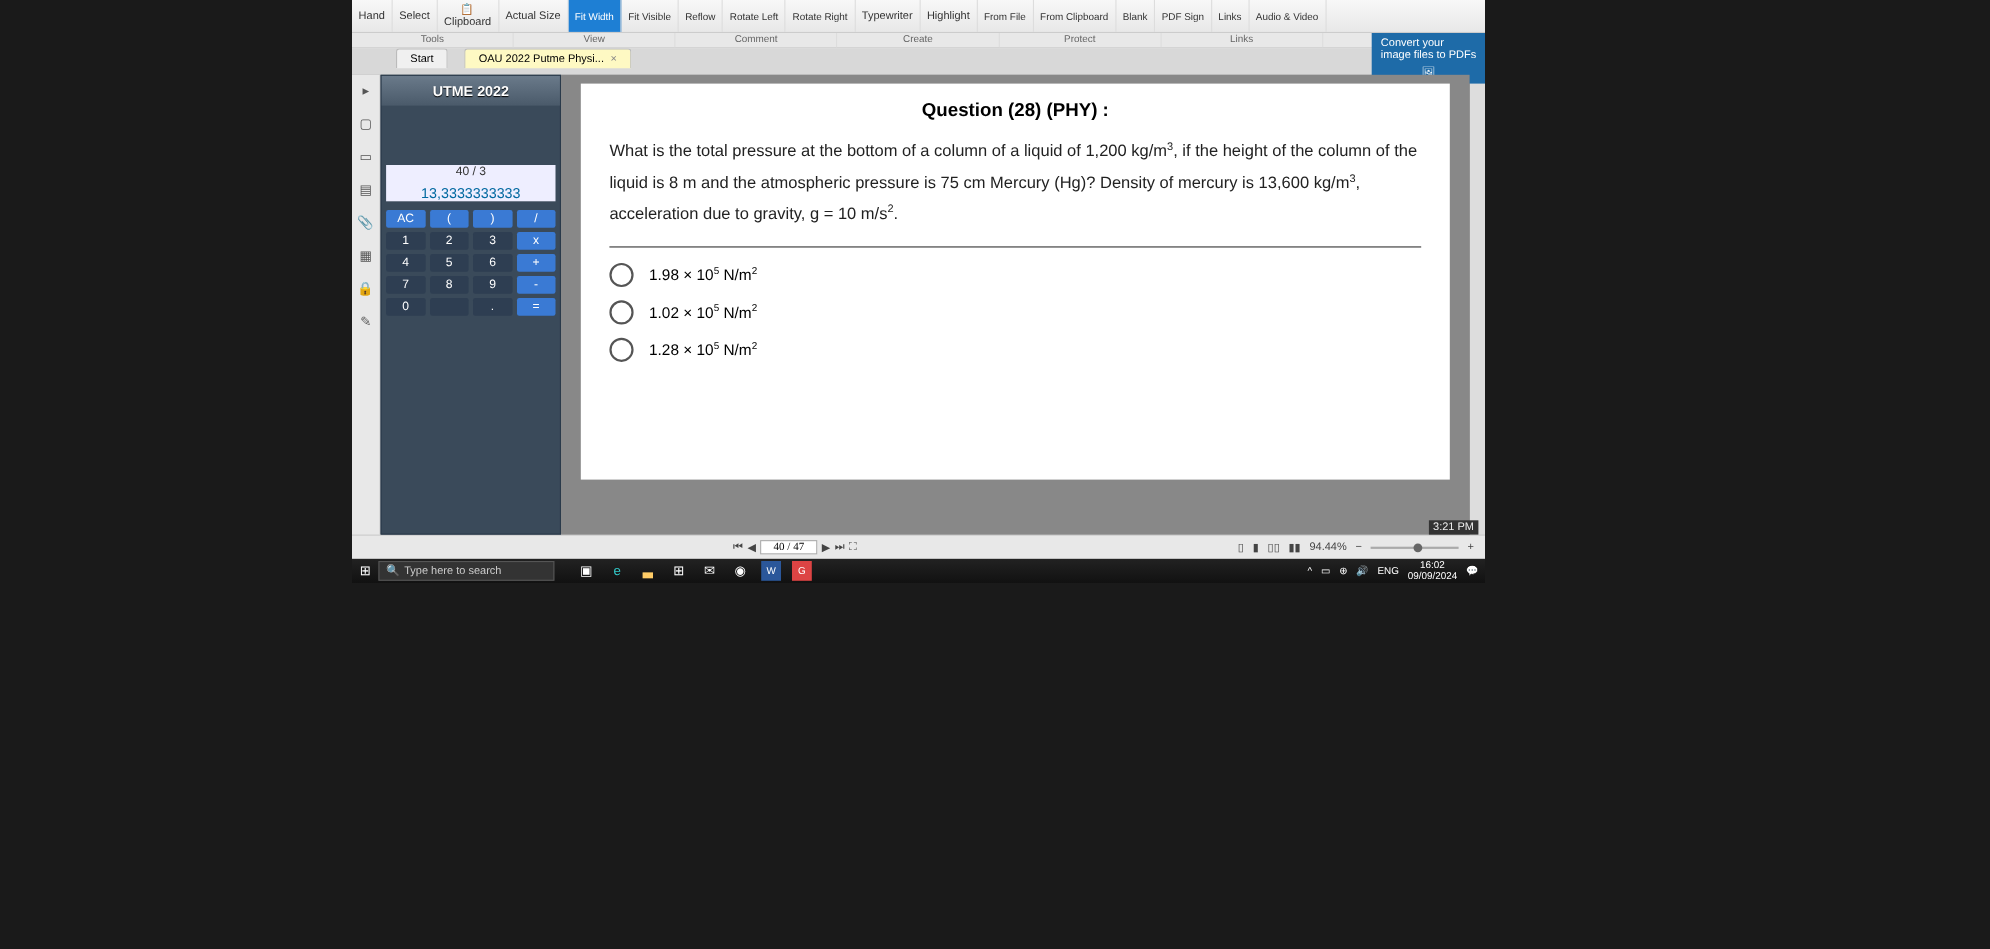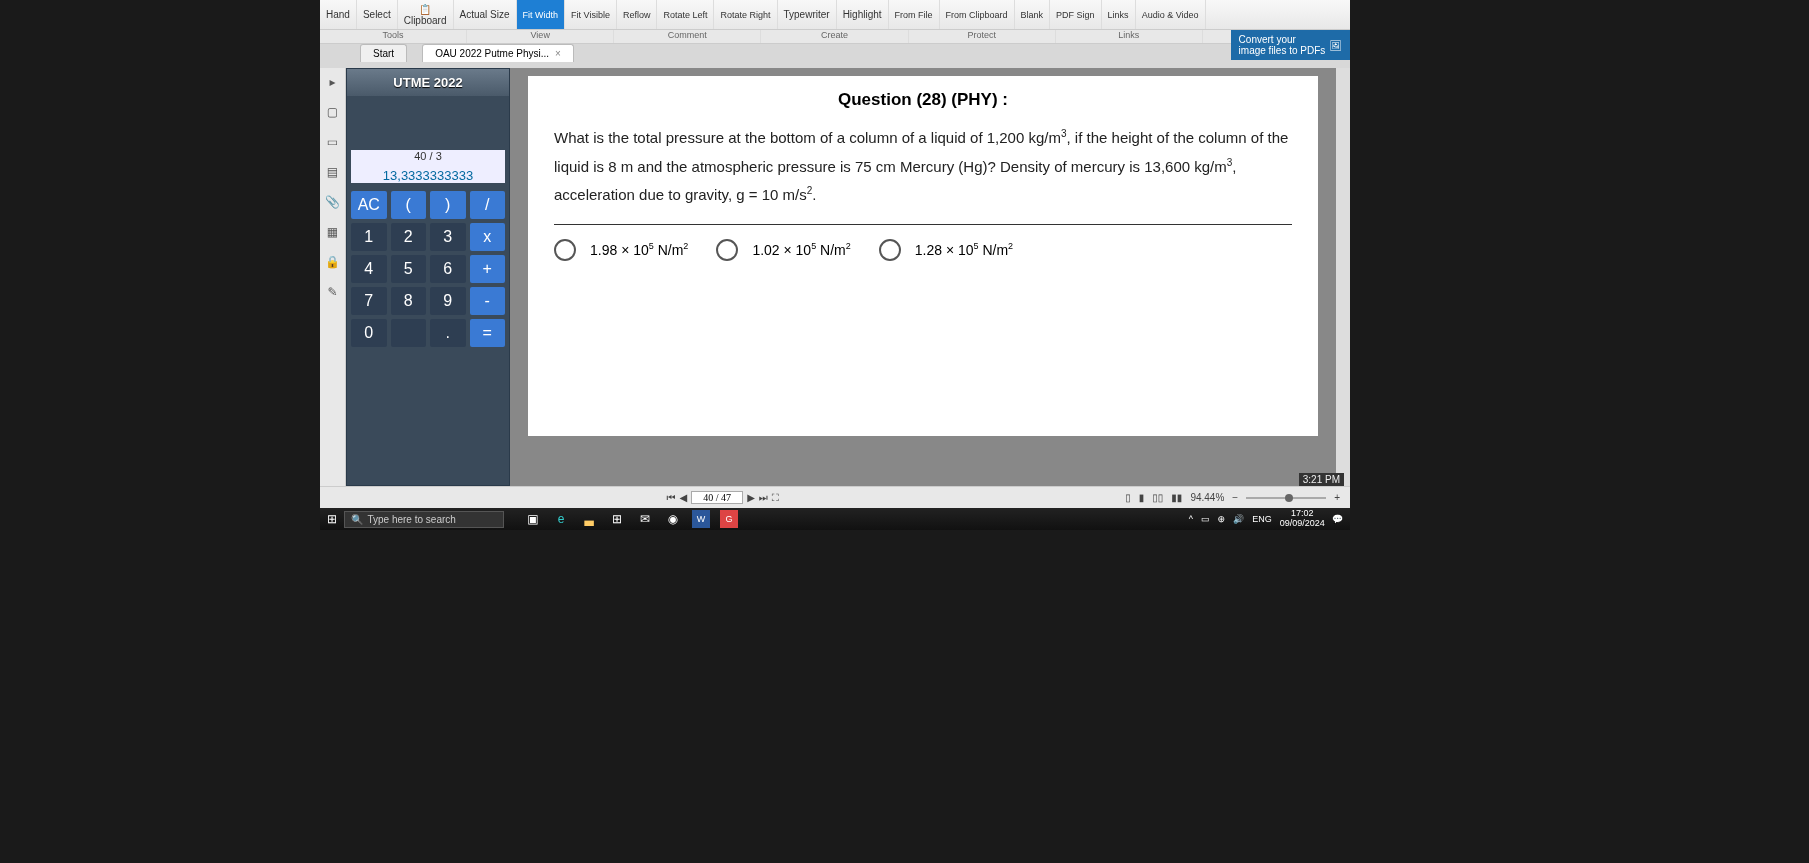--- a/index.html
+++ b/index.html
@@ -8,51 +8,51 @@
 .laptop-frame { position: absolute; left: 320px; top: 0; width: 1030px; height: 530px; background: #f0f0f0; }
 
 
 .ribbon { height: 30px; background: linear-gradient(#f8f8f8,#e8e8e8); border-bottom: 1px solid #ccc; display: flex; font-size: 10px; color: #333; }
 .ribbon-item { padding: 2px 6px; display: flex; flex-direction: column; align-items: center; justify-content: center; border-right: 1px solid #ddd; }
 .ribbon-item.small { font-size: 9px; }
 .ribbon-group-label { height: 14px; background: #e8e8e8; display:flex; font-size:9px; color:#666; border-bottom:1px solid #ccc;}
 .ribbon-group-label span { flex:1; text-align:center; border-right:1px solid #ddd;}
 
 
-.convert-banner { position:absolute; right:0; top:30px; background:#1e6ba8; color:#fff; font-size:10px; padding:4px 8px; display:flex; align-items:center; gap:4px; }
+.convert-banner { position:absolute; right:0; top:30px; background:#1e6ba8; color:#fff; font-size:10px; padding:4px 8px; display:flex; align-items:center; gap:4px;flex-direction:column; }
 
 
 .tab-bar { height: 24px; background: #d8d8d8; display: flex; align-items:flex-start; padding-left: 40px; gap: 15px; }
 .tab { background: #f0f0f0; border: 1px solid #bbb; border-bottom:none; padding: 3px 12px; font-size: 10px; display:flex; align-items:center; gap:6px; border-radius: 3px 3px 0 0;}
-.tab.active { background: #ffffff; }
+.tab.active { background: #fef9c3; }
 .tab .close { cursor:pointer; color:#888; }
 
 
 .main { display:flex; height: calc(100% - 30px - 14px - 24px - 22px - 22px); background:#808080; }
 .side-tools { width: 26px; background:#e8e8e8; border-right:1px solid #ccc; display:flex; flex-direction:column; align-items:center; padding-top:6px; gap:14px; }
 .side-tools .ico { width:16px; height:16px; font-size:12px; color:#555; display:flex; align-items:center; justify-content:center; cursor:pointer;}
 
 
 .calc-panel { width: 164px; background:#3a4a5a; border:1px solid #2a3a4a; display:flex; flex-direction:column; }
 .calc-header { background:linear-gradient(#6a7a8a,#4a5a6a); color:#fff; text-align:center; font-weight:bold; padding:6px 0; font-size:13px; text-shadow:0 1px 1px #000; }
 .calc-display { background:#eef; margin:4px; padding:0; text-align:center; }
 .calc-display .line1 { font-size:11px; color:#333; }
 .calc-display .line2 { font-size:13px; color:#0369a1; padding-top:6px;}
 .calc-grid { display:grid; grid-template-columns: repeat(4, 1fr); gap:4px; padding:4px; }
-.calc-btn { background:#2e3e52; color:#fff; border:none; height:28px; font-size:16px; border-radius:2px; cursor:pointer; }
+.calc-btn { background:#2e3e52; color:#fff; border:none; height:16px; font-size:11px; border-radius:2px; cursor:pointer; }
 .calc-btn.op { background:#3a7ad4; }
 
 
 .doc-wrap { flex:1; background:#888; overflow:auto; padding: 8px 12px; position: relative;}
 .page { background:#fff; margin:0 auto; width: 790px; min-height: 360px; padding: 14px 26px; position:relative; }
 .q-title { text-align:center; font-weight:bold; font-size:17px; margin-bottom:14px; }
 .q-text { font-size:15px; line-height:1.9; color:#222; }
 .q-text sup { font-size: 10px; }
 .divider { border:none; border-top:1px solid #333; margin: 14px 0; }
-.options { display:flex; flex-direction:row; gap:28px; margin-top:8px;align-items:flex-end;}
+.options { display:flex; flex-direction:column; gap:12px; margin-top:8px;}
 .option { display:flex; align-items:center; gap:14px; font-size:14px; }
 .radio { width:22px; height:22px; border:2px solid #555; border-radius:50%; flex-shrink:0; }
 .option sup { font-size:9px; }
 
 
 .app-status { height:22px; background:#e8e8e8; border-top:1px solid #ccc; display:flex; align-items:center; font-size:10px; color:#444; }
 .app-status .nav { margin-left:auto; margin-right: auto; display:flex; align-items:center; gap:4px;}
 .app-status .nav input{ width:52px; font-size:10px; text-align:center; border:1px solid #aaa;font-family:Liberation Serif, serif;}
 .app-status .right { display:flex; align-items:center; gap:8px; padding-right:10px;}
 .zoom-track { width:80px; height:2px; background:#aaa; position:relative;}
@@ -272,20 +272,20 @@
       <span style="background:#2b579a;color:#fff;font-size:9px;padding:1px 2px">W</span>
       <span style="background:#d44;color:#fff;font-size:9px;padding:1px 2px">G</span>
     </div>
     <div class="tray">
       <span>^</span>
       <span>▭</span>
       <span>⊕</span>
       <span>🔊</span>
       <span>ENG</span>
       <div class="datetime">
-        <div>17:02</div>
+        <div>16:02</div>
         <div>09/09/2024</div>
       </div>
       <span>💬</span>
     </div>
   </div>
 
 </div>
 
 </body></html>

